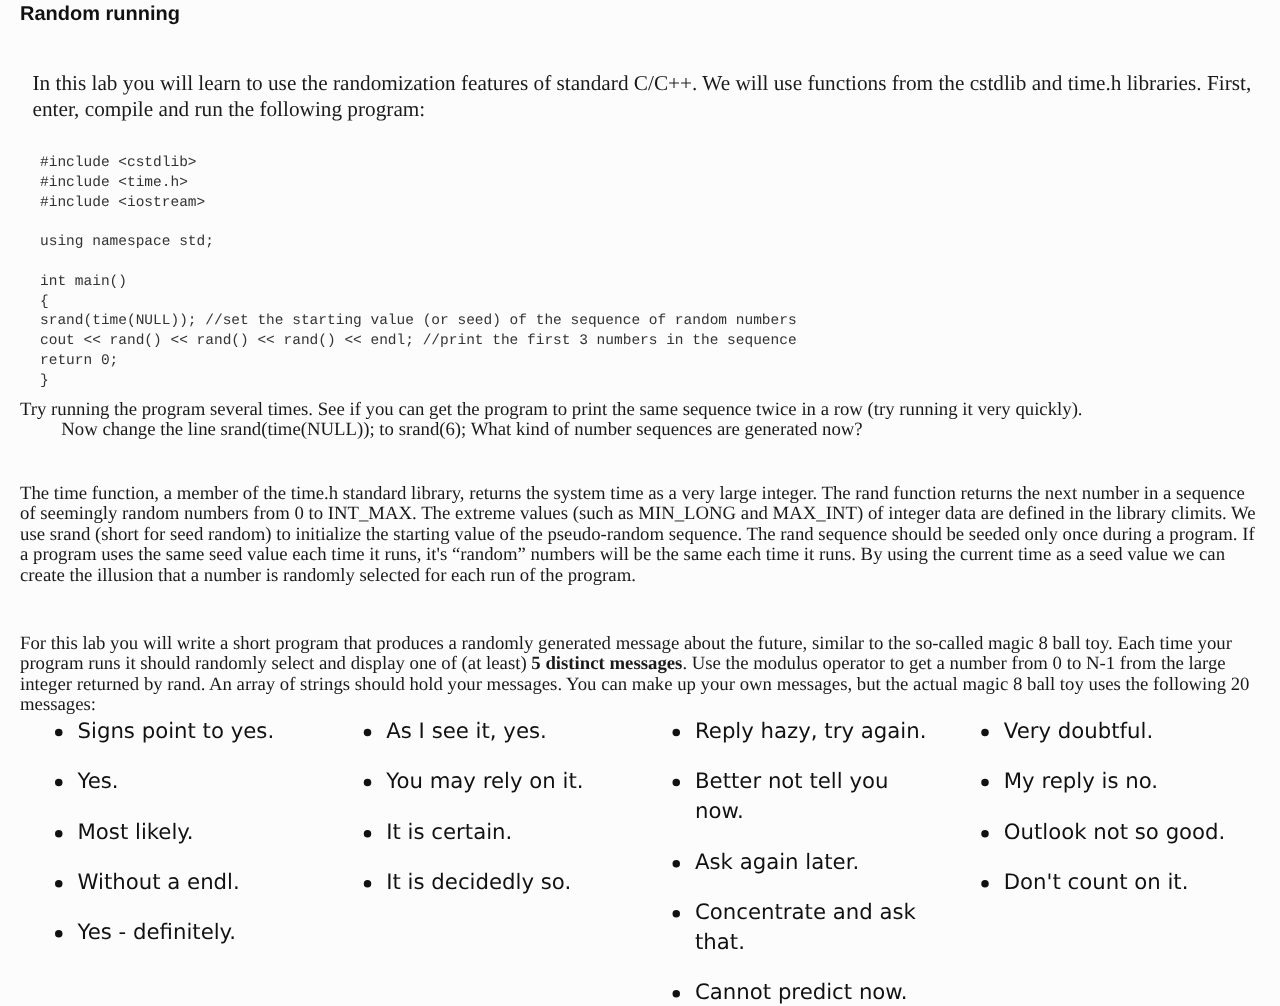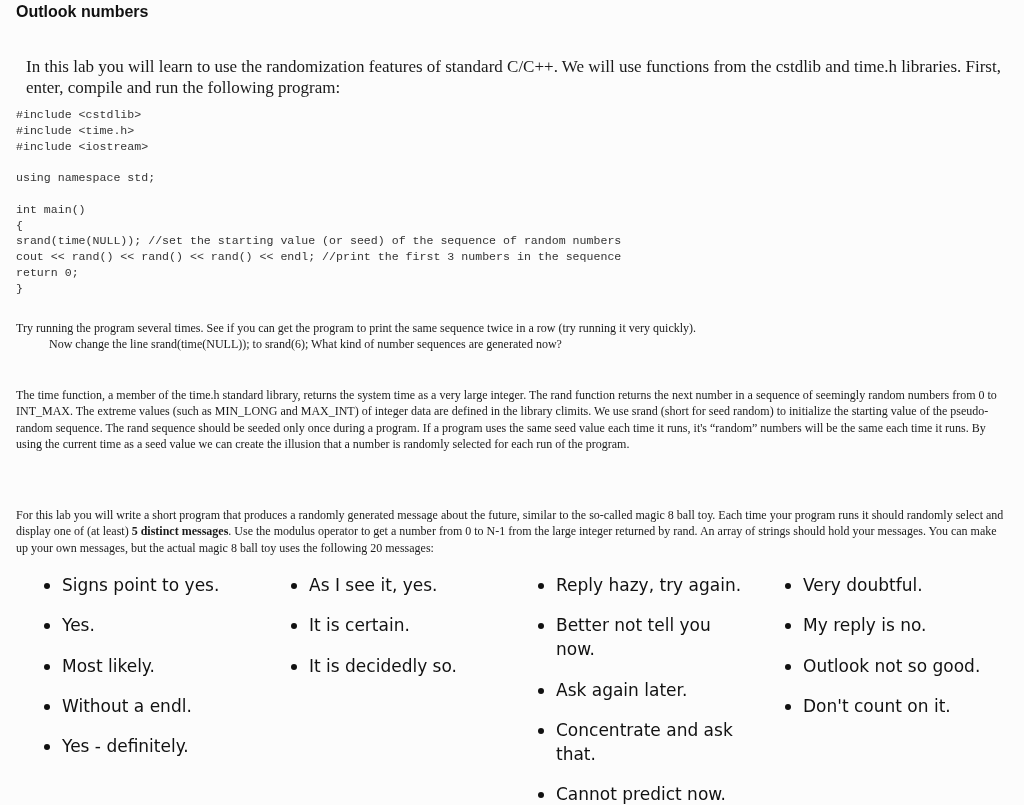--- a/index.html
+++ b/index.html
@@ -35,30 +35,30 @@
       margin: 10px;
     }
     .code {
       position: absolute;
       left: 16px;
       top: 107px;
       font-family: "Liberation Mono", monospace;
       font-size: 11.6px;
       line-height: 15.8px;
       color: #333;
-      margin: 0;
+      margin: 16px;
       white-space: pre;
     }
     .code .line { display: block; height: 15.8px; }
     .para {
       position: absolute;
       left: 16px;
       width: 992px;
       font-family: "Liberation Serif", serif;
-      font-size: 12px;
+      font-size: 15px;
       line-height: 16.4px;
       margin: 0;
     }
     .p-try { top: 320px; }
     .p-now { top: 336px; margin-left: 33px; }
     .p-time { top: 387px; }
     .p-lab { top: 487px; margin-top: 20px; }
     .p-lab b { font-weight: bold; }
 
     .lists {
@@ -91,41 +91,42 @@
       top: 10px;
       width: 6px;
       height: 6px;
       border-radius: 50%;
       background: #111;
     }
   </style>
 </head>
 <body>
 
-<h1 class="title">Outlook numbers</h1>
+<h1 class="title">Random running</h1>
 
 <p class="intro">In this lab you will learn to use the randomization features of standard C/C++. We will use functions from the cstdlib and time.h libraries. First, enter, compile and run the following program:</p>
 
 <pre class="code"><span class="line">#include &lt;cstdlib&gt;</span><span class="line">#include &lt;time.h&gt;</span><span class="line">#include &lt;iostream&gt;</span><span class="line"></span><span class="line">using namespace std;</span><span class="line"></span><span class="line">int main()</span><span class="line">{</span><span class="line">srand(time(NULL)); //set the starting value (or seed) of the sequence of random numbers</span><span class="line">cout &lt;&lt; rand() &lt;&lt; rand() &lt;&lt; rand() &lt;&lt; endl; //print the first 3 numbers in the sequence</span><span class="line">return 0;</span><span class="line">}</span></pre>
 
 <p class="para p-try">Try running the program several times. See if you can get the program to print the same sequence twice in a row (try running it very quickly).</p>
 <p class="para p-now">Now change the line srand(time(NULL)); to srand(6); What kind of number sequences are generated now?</p>
 <p class="para p-time">The time function, a member of the time.h standard library, returns the system time as a very large integer. The rand function returns the next number in a sequence of seemingly random numbers from 0 to INT_MAX. The extreme values (such as MIN_LONG and MAX_INT) of integer data are defined in the library climits. We use srand (short for seed random) to initialize the starting value of the pseudo-random sequence. The rand sequence should be seeded only once during a program. If a program uses the same seed value each time it runs, it's “random” numbers will be the same each time it runs. By using the current time as a seed value we can create the illusion that a number is randomly selected for each run of the program.</p>
 <p class="para p-lab"><span>For this lab you will write a short program that produces a randomly generated message about the future, similar to the so-called magic 8 ball toy. Each time your program runs it should randomly select and display one of (at least) </span><b>5 distinct messages</b><span>. Use the modulus operator to get a number from 0 to N-1 from the large integer returned by rand. An array of strings should hold your messages. You can make up your own messages, but the actual magic 8 ball toy uses the following 20 messages:</span></p>
 
 <div class="lists">
   <ul class="col">
     <li>Signs point to yes.</li>
     <li>Yes.</li>
     <li>Most likely.</li>
     <li>Without a endl.</li>
     <li>Yes - definitely.</li>
   </ul>
   <ul class="col">
     <li>As I see it, yes.</li>
+    <li>You may rely on it.</li>
     <li>It is certain.</li>
     <li>It is decidedly so.</li>
   </ul>
   <ul class="col">
     <li>Reply hazy, try again.</li>
     <li>Better not tell you now.</li>
     <li>Ask again later.</li>
     <li>Concentrate and ask that.</li>
     <li>Cannot predict now.</li>
   </ul>

